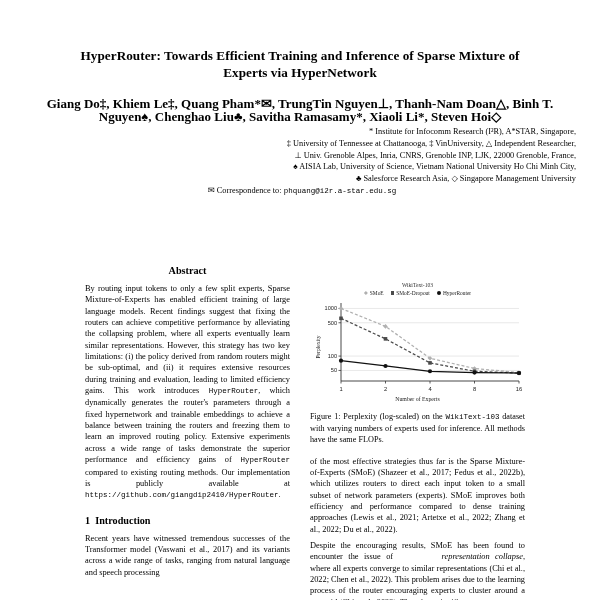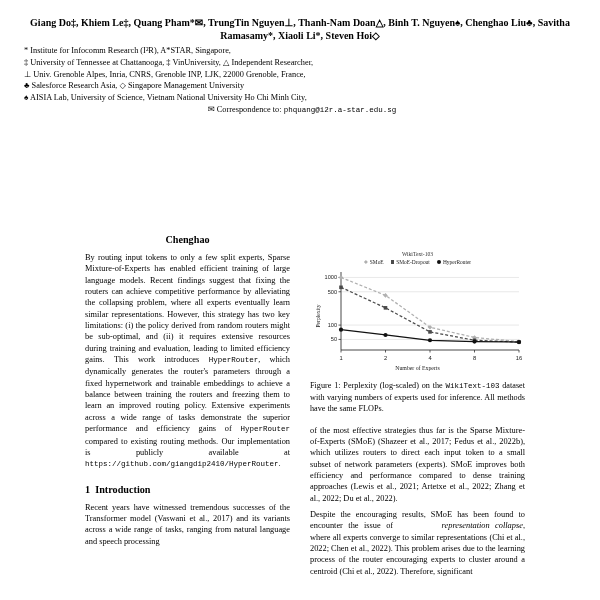--- a/index.html
+++ b/index.html
@@ -18,26 +18,26 @@
     text-align:center;
     font-weight:bold;
     font-size:13.2px;
     line-height:17px;
     margin:47px 62px 0 62px;
     letter-spacing:0.05px;
   }
   .authors {
     text-align:center;
     font-weight:bold;
-    font-size:10px;
+    font-size:13px;
     line-height:13.2px;
     margin:16px 28px 0 28px;
   }
   .affils {
-    text-align:left;
+    text-align:right;
     font-size:8.3px;
     line-height:11.6px;
     margin:3px 24px 0 24px;
   }
   .corr {
     text-align:center;
     font-size:8.3px;
     line-height:11.6px;
     margin:1px 0 0 4px;
   }
@@ -106,40 +106,41 @@
     line-height:11.2px;
     text-align:justify;
     margin-top:9px;
   }
 </style>
 </head>
 <body>
 
 <div class="page">
 
+  <div class="title">HyperRouter: Towards Efficient Training and Inference of Sparse Mixture of Experts via HyperNetwork</div>
 
   <div class="authors">Giang Do‡, Khiem Le‡, Quang Pham*✉, TrungTin Nguyen⊥, Thanh-Nam Doan△, Binh T. Nguyen♠, Chenghao Liu♣, Savitha Ramasamy*, Xiaoli Li*, Steven Hoi◇</div>
 
   <div class="affils">
     <div>* Institute for Infocomm Research (I²R), A*STAR, Singapore,</div>
     <div>‡ University of Tennessee at Chattanooga, ‡ VinUniversity, △ Independent Researcher,</div>
     <div>⊥ Univ. Grenoble Alpes, Inria, CNRS, Grenoble INP, LJK, 22000 Grenoble, France,</div>
+    <div>♠ AISIA Lab, University of Science, Vietnam National University Ho Chi Minh City,</div>
     <div>♣ Salesforce Research Asia, ◇ Singapore Management University</div>
-    <div>♠ AISIA Lab, University of Science, Vietnam National University Ho Chi Minh City,</div>
   </div>
 
   <div class="corr">
     <span>✉ Correspondence to:</span>
     <span class="mono">phquang@i2r.a-star.edu.sg</span>
   </div>
 
   <div class="cols">
 
     <div class="col-left">
-      <h2 class="sec abs-head">Chenghao</h2>
+      <h2 class="sec abs-head">Abstract</h2>
       <p class="body"><span>By routing input tokens to only a few split experts, Sparse Mixture-of-Experts has enabled efficient training of large language models. Recent findings suggest that fixing the routers can achieve competitive performance by alleviating the collapsing problem, where all experts eventually learn similar representations. However, this strategy has two key limitations: (i) the policy derived from random routers might be sub-optimal, and (ii) it requires extensive resources during training and evaluation, leading to limited efficiency gains. This work introduces </span><span class="mono">HyperRouter</span><span>, which dynamically generates the router's parameters through a fixed hypernetwork and trainable embeddings to achieve a balance between training the routers and freezing them to learn an improved routing policy. Extensive experiments across a wide range of tasks demonstrate the superior performance and efficiency gains of </span><span class="mono">HyperRouter</span><span> compared to existing routing methods. Our implementation is publicly available at </span><span class="mono">https://github.com/giangdip2410/HyperRouter</span><span>.</span></p>
 
       <h2 class="sec" style="margin-top:13px;"><span>1</span>&nbsp;&nbsp;<span>Introduction</span></h2>
       <p class="body">Recent years have witnessed tremendous successes of the Transformer model (Vaswani et al., 2017) and its variants across a wide range of tasks, ranging from natural language and speech processing</p>
     </div>
 
     <div class="col-right">
 
       <div class="figure">
         <div class="chart-title">WikiText-103</div>

